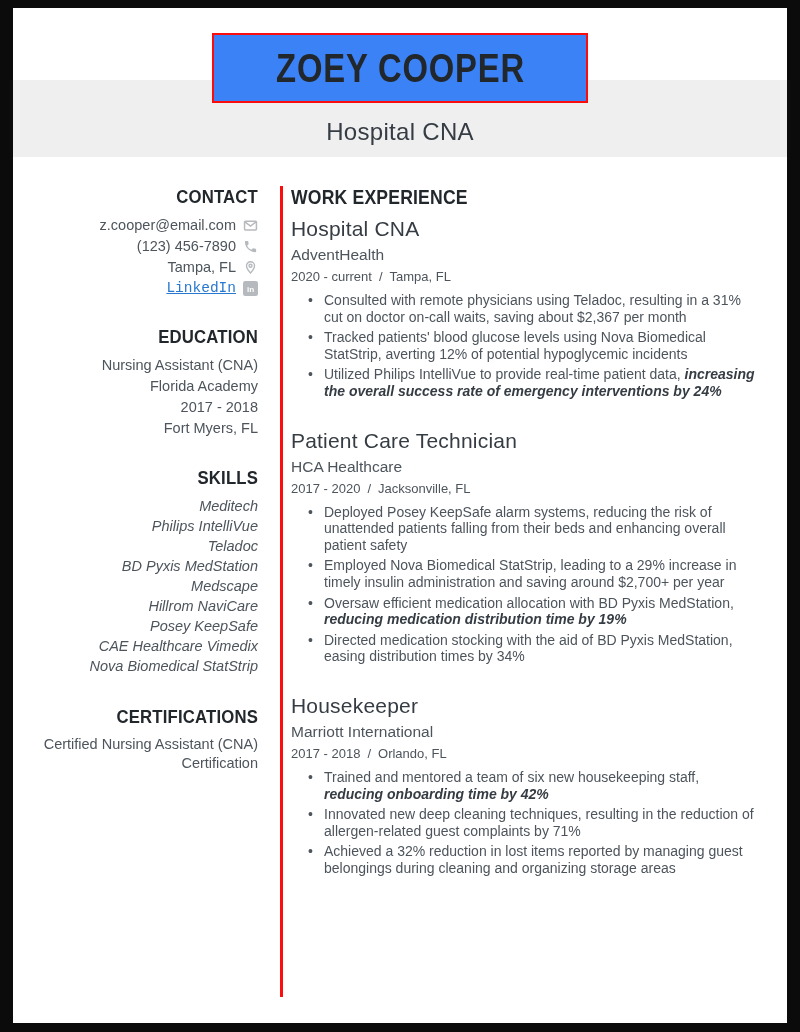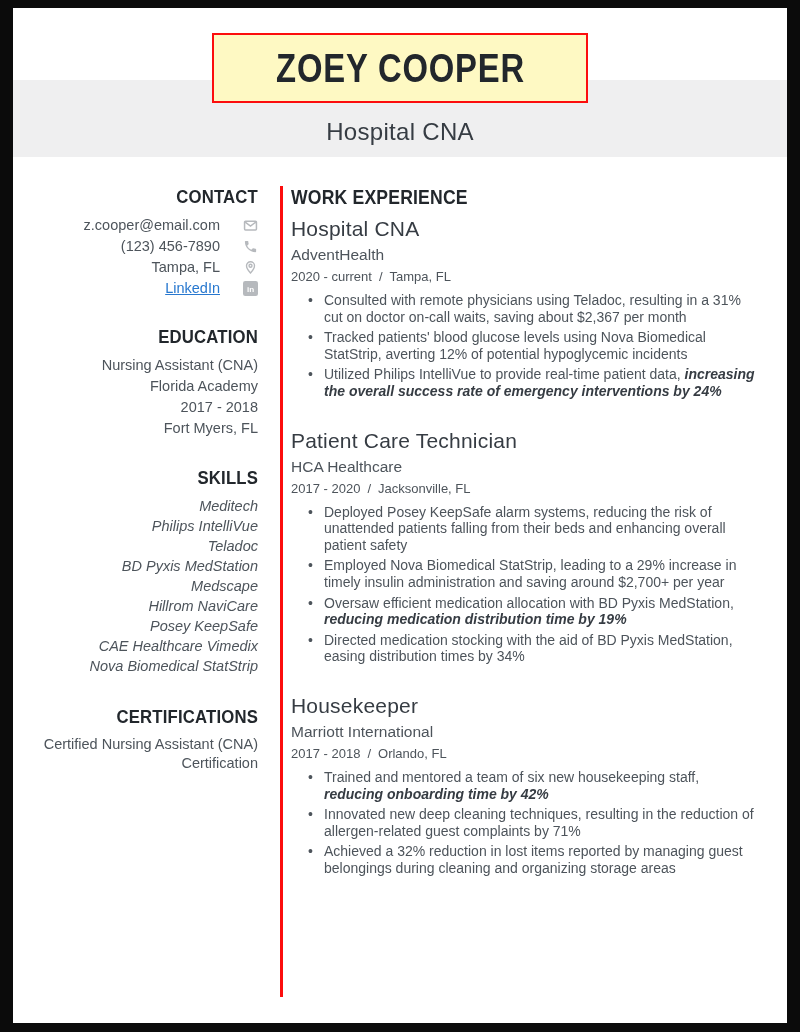--- a/index.html
+++ b/index.html
@@ -19,21 +19,21 @@
     width:800px;height:1032px;background:#fff;position:relative;overflow:hidden;
     border-style:solid;border-color:var(--frame);
     border-width:8px 13px 9px 13px;
   }
   
   .header{position:relative;height:149px;}
   .band{position:absolute;top:72px;left:0;right:0;height:77px;background:var(--band);
         display:flex;align-items:flex-end;justify-content:center;padding-bottom:11px;}
   .name-box{
     position:absolute;top:25px;left:50%;transform:translateX(-50%);
-    width:376px;height:70px;background:#fef9c3;border:2px solid var(--accent);
+    width:376px;height:70px;background:#3b82f6;border:2px solid var(--accent);
     display:flex;align-items:center;justify-content:center;z-index:2;
   }
   .name-box h1{
     font-size:41px;font-weight:700;letter-spacing:1px;color:var(--heading);
     transform:scaleX(.8);white-space:nowrap;
   }
   .subtitle{font-size:24px;color:var(--title);letter-spacing:.3px;}
   
   .columns{display:flex;height:866px;justify-content:center;}
   .sidebar{width:267px;padding:29px 22px 0 10px;text-align:right;flex:none;}
@@ -41,25 +41,25 @@
   .main{flex:1;padding:29px 25px 0 8px;min-width:0;}
   
   .side-section h3, .main h3{
     font-size:19px;font-weight:700;color:var(--heading);letter-spacing:.2px;
     margin-bottom:7px;transform:scaleX(.88);transform-origin:100% 50%;
   }
   .main h3{font-size:20px;transform-origin:0 50%;}
   .side-section{margin-bottom:27px;}
   .side-section.education{margin-bottom:28px;}
   .side-section.skills{margin-bottom:30px;}
-  .contact-row{display:flex;justify-content:flex-end;align-items:center;gap:23px;
+  .contact-row{display:flex;justify-content:flex-end;align-items:center;gap:7px;
                font-size:14.5px;line-height:21px;}
   .cicon{width:15px;height:15px;display:inline-block;flex:none;}
   .cicon svg{width:100%;height:100%;display:block;}
-  a.link{color:var(--link);text-decoration:underline;cursor:pointer;}
+  a.link{color:var(--link);text-decoration:underline;cursor:pointer;font-family:Liberation Mono, monospace;}
   .side-line{font-size:14.5px;line-height:21px;}
   .skill-line{font-size:14.5px;line-height:20px;font-style:italic;}
   .cert-line{font-size:14.5px;line-height:19px;}
   
   .job{margin-bottom:28px;}
   .job:last-child{margin-bottom:0;}
   .job-title{font-size:21px;font-weight:400;line-height:25px;margin-bottom:4px;
              color:var(--title);letter-spacing:.2px;}
   .job-company{font-size:15.5px;line-height:19px;margin-bottom:3px;}
   .job-meta{font-size:13px;line-height:19px;margin-bottom:6px;}

